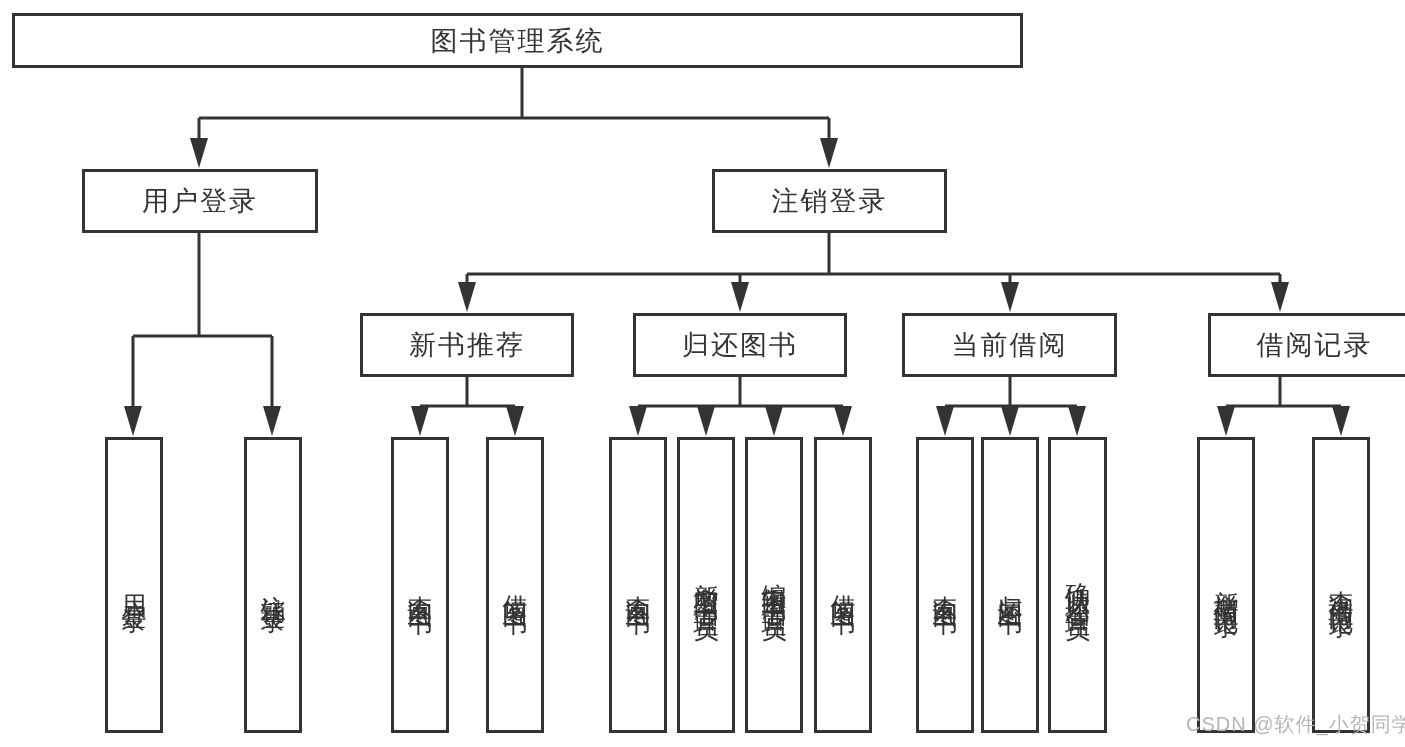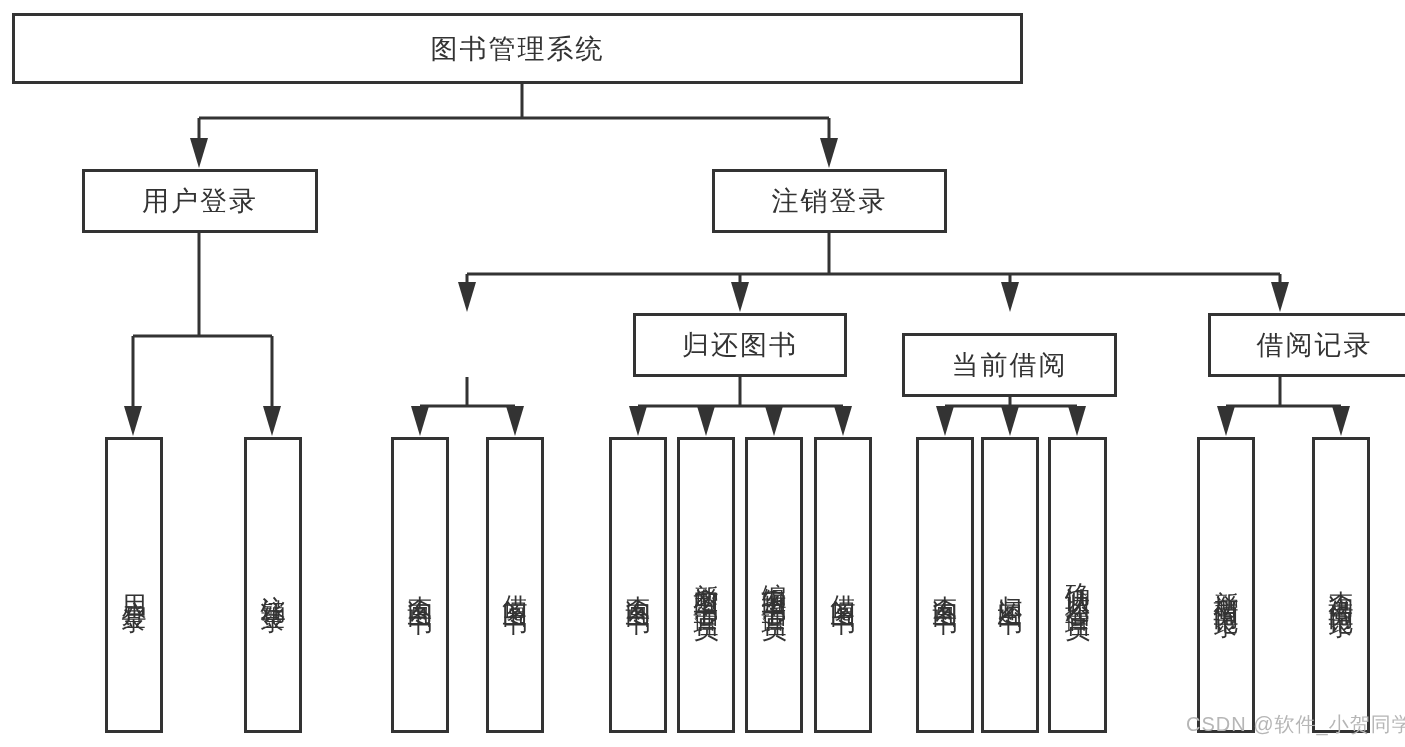--- a/index.html
+++ b/index.html
@@ -90,35 +90,38 @@
       <polygon points="765,406 783,406 774,436"></polygon>
       <polygon points="834,406 852,406 843,436"></polygon>
       <polygon points="936,406 954,406 945,436"></polygon>
       <polygon points="1001,406 1019,406 1010,436"></polygon>
       <polygon points="1068,406 1086,406 1077,436"></polygon>
       <polygon points="1217,406 1235,406 1226,436"></polygon>
       <polygon points="1332,406 1350,406 1341,436"></polygon>
     </g>
   </svg>
 
-  <div class="node h" style="left:12px; top:13px; width:1011px; height:71px;">
+  <div class="node h" style="left:12px; top:13px; width:1011px; height:55px;">
     <span class="label">图书管理系统</span>
   </div>
 
   <div class="node h" style="left:82px; top:169px; width:236px; height:64px;">
     <span class="label">用户登录</span>
   </div>
   <div class="node h" style="left:712px; top:169px; width:235px; height:64px;">
     <span class="label">注销登录</span>
   </div>
 
+  <div class="node h" style="left:360px; top:313px; width:214px; height:64px;">
+    <span class="label">新书推荐</span>
+  </div>
   <div class="node h" style="left:633px; top:313px; width:214px; height:64px;">
     <span class="label">归还图书</span>
   </div>
-  <div class="node h" style="left:902px; top:313px; width:215px; height:64px;margin-top:20px;">
+  <div class="node h" style="left:902px; top:313px; width:215px; height:64px;">
     <span class="label">当前借阅</span>
   </div>
   <div class="node h" style="left:1208px; top:313px; width:213px; height:64px;">
     <span class="label">借阅记录</span>
   </div>
 
   <div class="node leaf" style="left:105px; top:437px; width:58px; height:296px;">
     <span class="label">用户登录</span>
   </div>
   <div class="node leaf" style="left:244px; top:437px; width:58px; height:296px;">

